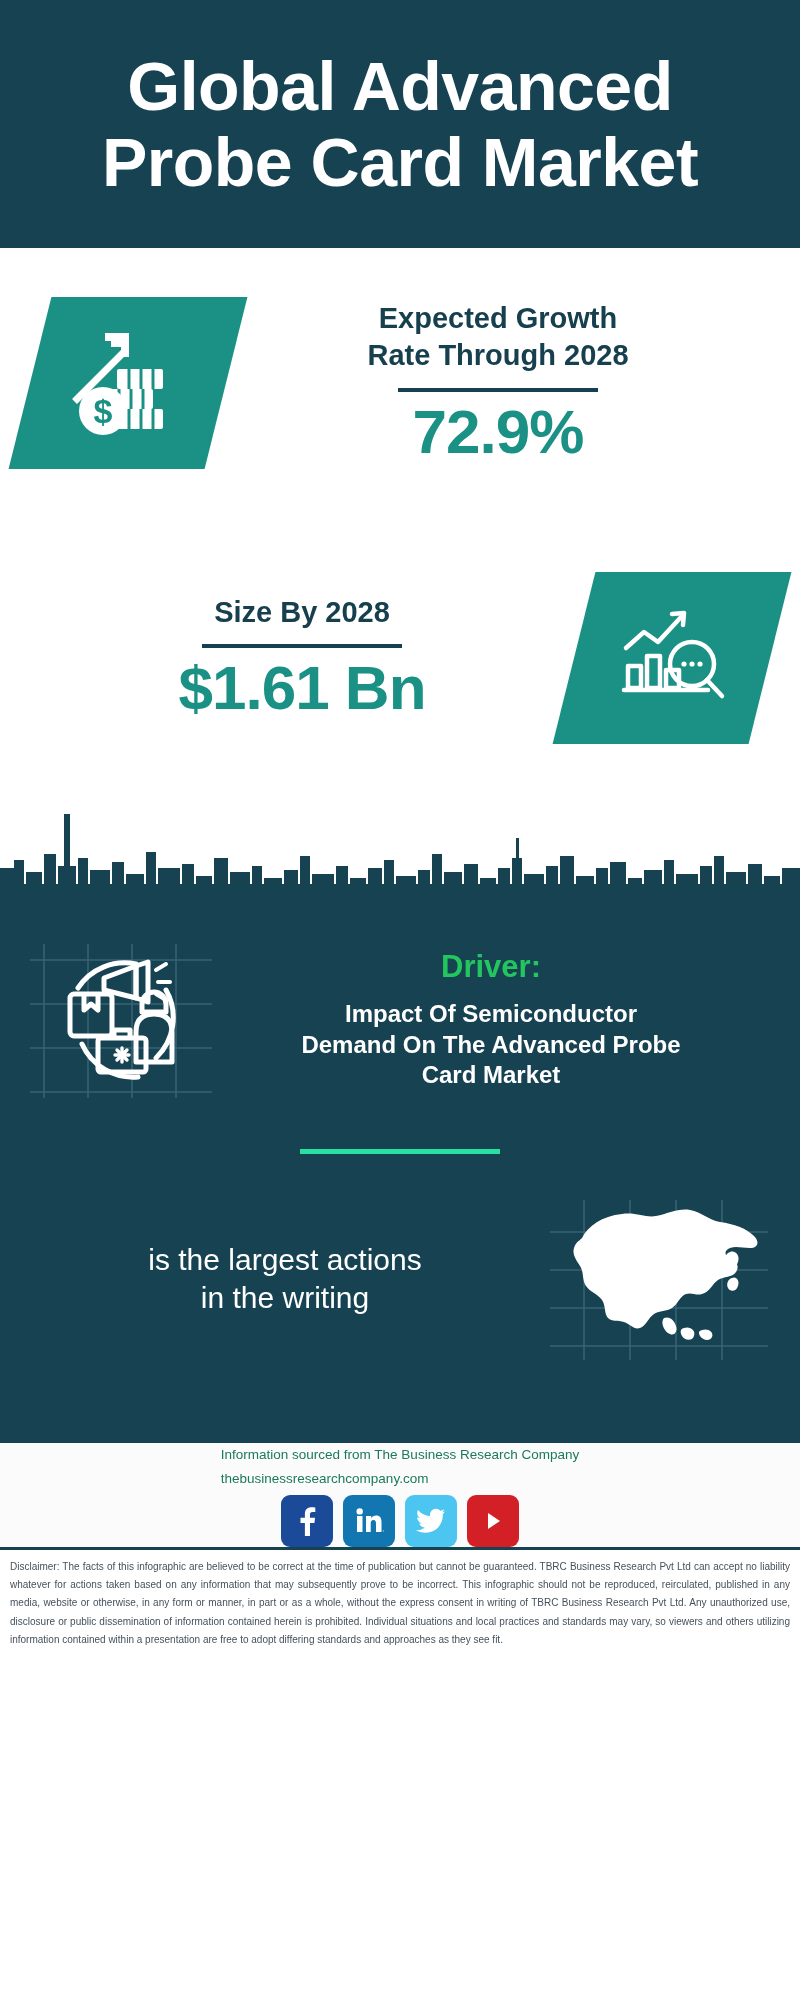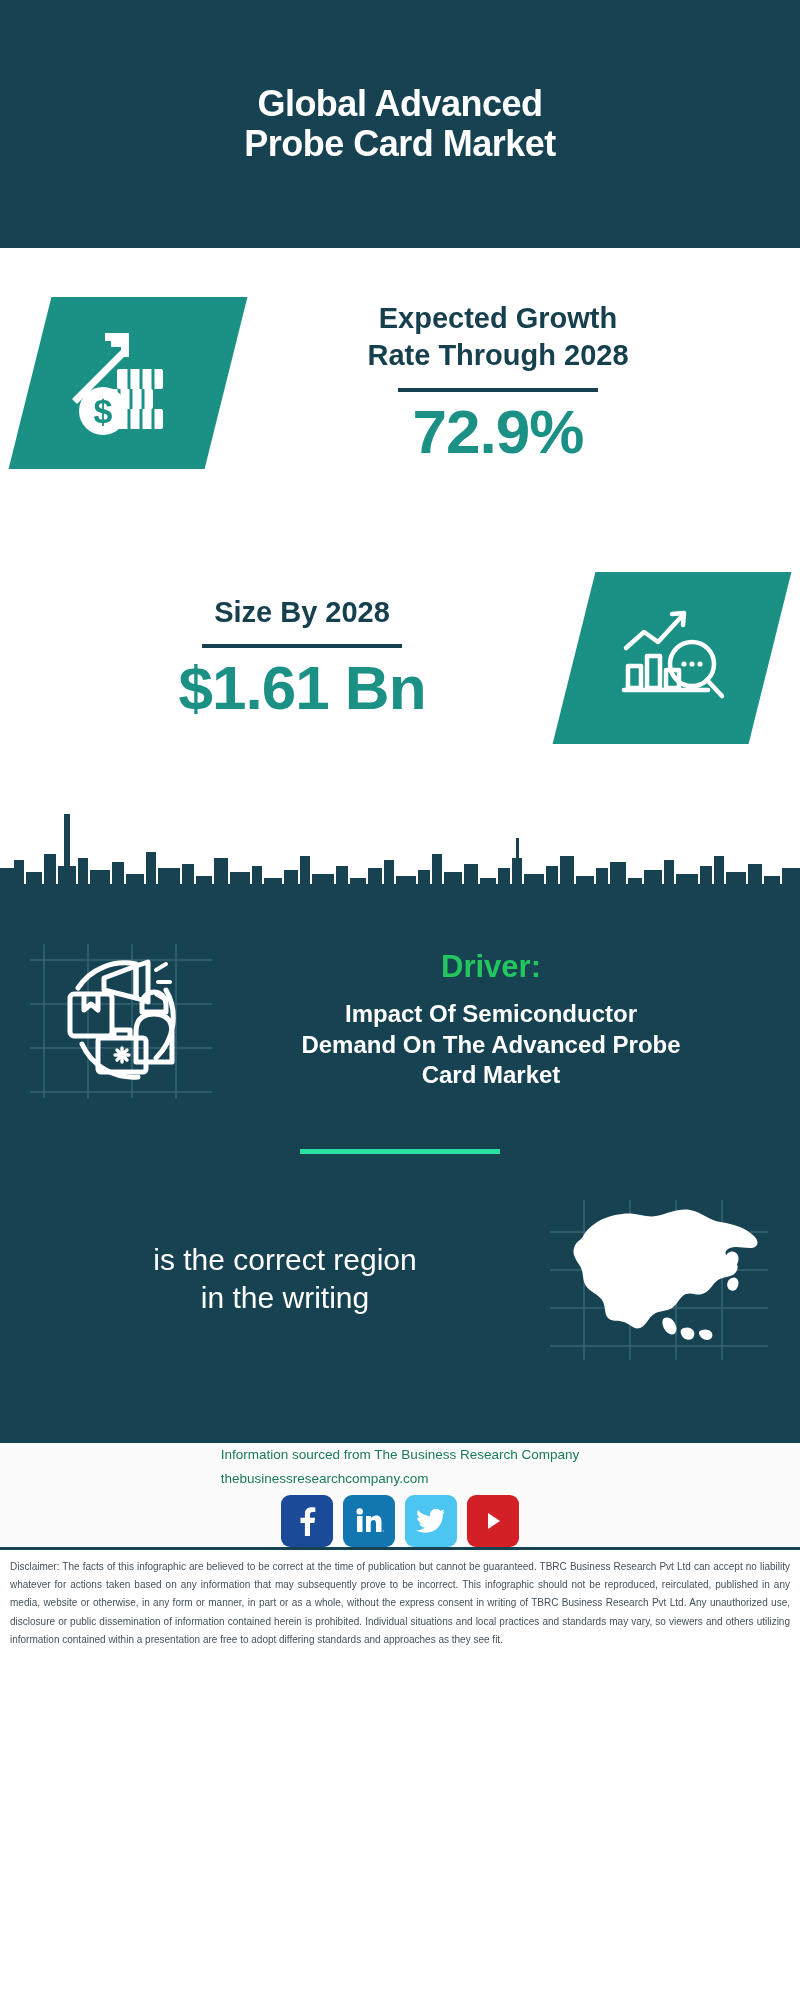--- a/index.html
+++ b/index.html
@@ -14,21 +14,21 @@
 
   
   .header {
     background:#164252;
     height:248px;
     display:flex; align-items:center; justify-content:center;
     padding:0 40px;
   }
   .header-title {
     color:#ffffff;
-    font-size:36px;
+    font-size:68px;
     font-weight:bold;
     line-height:1.12;
     text-align:center;
     letter-spacing:-0.5px;
   }
 
   
   .white-zone { background:#ffffff; position:relative; }
 
   .stat-row {
@@ -325,21 +325,21 @@
         </div>
       </div>
     </div>
 
     <div class="divider-wrap">
       <div class="divider"></div>
     </div>
 
     <div class="region-row">
       <div class="region-text">
-        <div class="region-sub">is the correct region</div>
+        <div class="region-sub">is the largest actions</div>
         <div class="region-sub">in the writing</div>
       </div>
       <div class="map-box">
         <svg width="230" height="170" viewBox="0 0 230 170">
           <g stroke="#3c6a78" stroke-width="1.6" opacity="0.85">
             <line x1="40" y1="6" x2="40" y2="166"></line>
               <line x1="86" y1="6" x2="86" y2="166"></line>
             <line x1="132" y1="6" x2="132" y2="166"></line>
               <line x1="178" y1="6" x2="178" y2="166"></line>
             <line x1="6" y1="38" x2="224" y2="38"></line>

